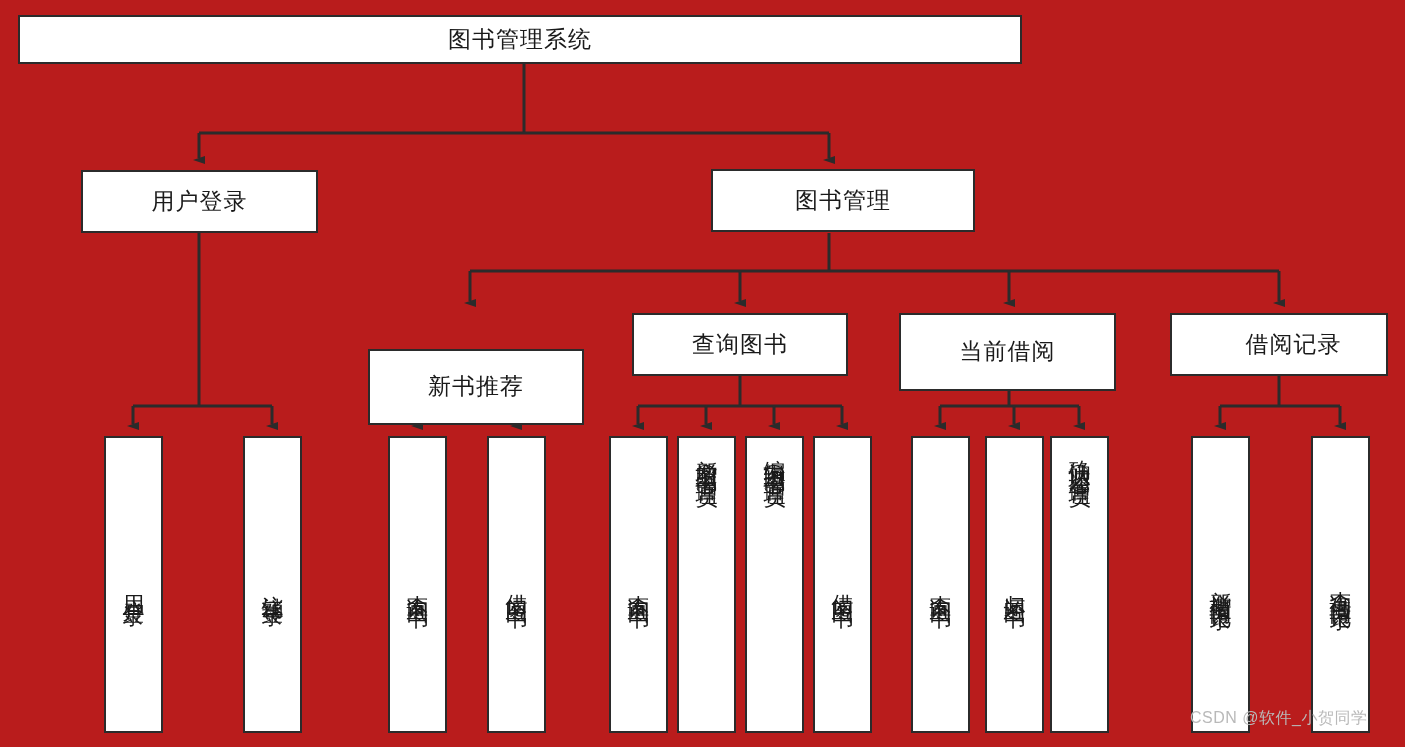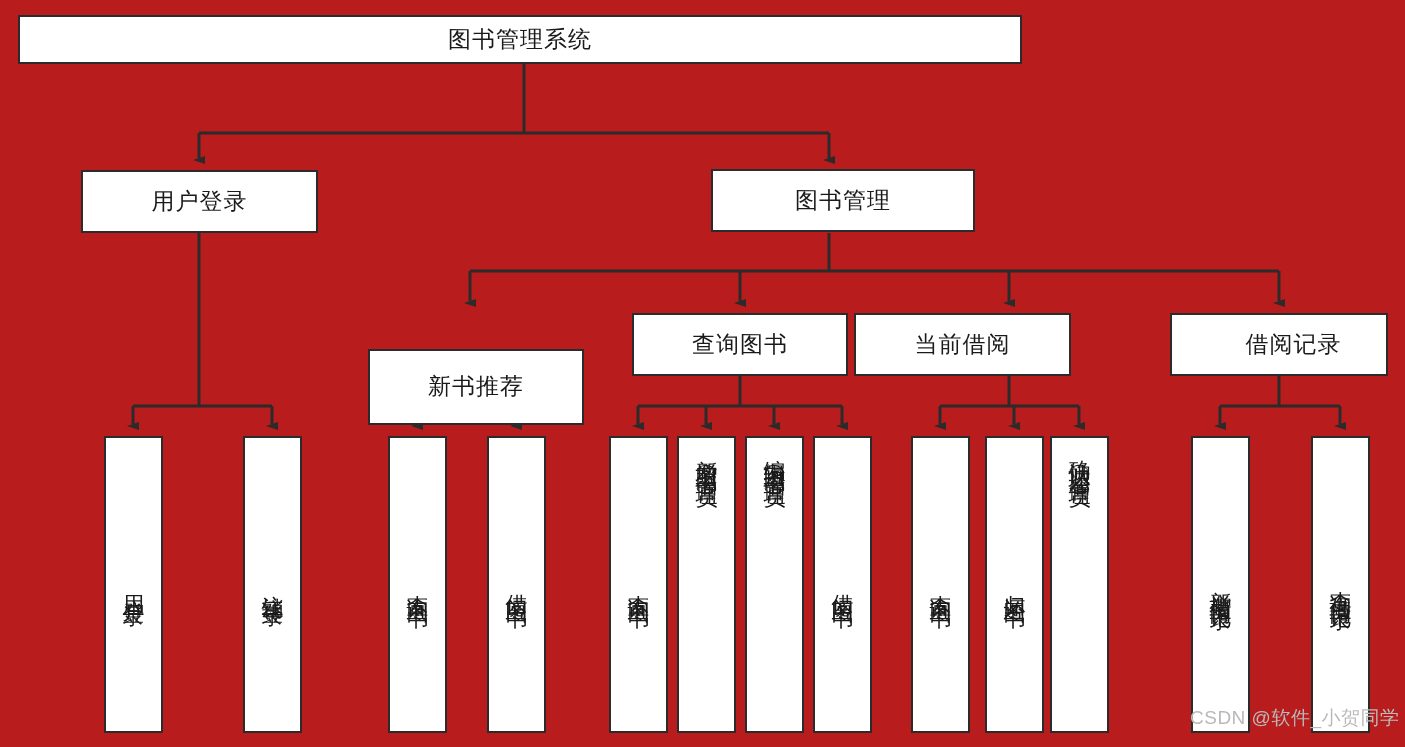--- a/index.html
+++ b/index.html
@@ -64,21 +64,21 @@
     display: flex;
     align-items: center;
     justify-content: center;
   }
   .leafinner.topalign {
     align-items: flex-start;
     padding-top: 4px;
   }
   .watermark {
     position: absolute;
-    font-size: 19px;
+    font-size: 16px;
     color: #b9b9b9;
     white-space: nowrap;
     letter-spacing: 0.5px;
     user-select: none;
   }
 </style>
 </head>
 <body>
 
 <div id="canvas">
@@ -139,21 +139,21 @@
       </div>
     </div>
 
   <div id="level3-container">
       <div class="node horiz" style="left: 368px; top: 313px; width: 216px; height: 76px; margin-top: 36px;">
         <span>新书推荐</span>
       </div>
       <div class="node horiz" style="left: 632px; top: 313px; width: 216px; height: 63px;">
         <span>查询图书</span>
       </div>
-      <div class="node horiz" style="left: 854px; top: 313px; width: 217px; height: 63px;">
+      <div class="node horiz" style="left: 899px; top: 313px; width: 217px; height: 78px;">
         <span>当前借阅</span>
       </div>
       <div class="node horiz" style="left: 1170px; top: 313px; width: 218px; height: 63px; padding-left: 29px;">
         <span>借阅记录</span>
       </div>
     </div>
 
   <div id="leaf-container">
       <div class="node leaf" style="left: 104px; top: 436px; width: 59px; height: 297px;">
         <div class="leafinner">

